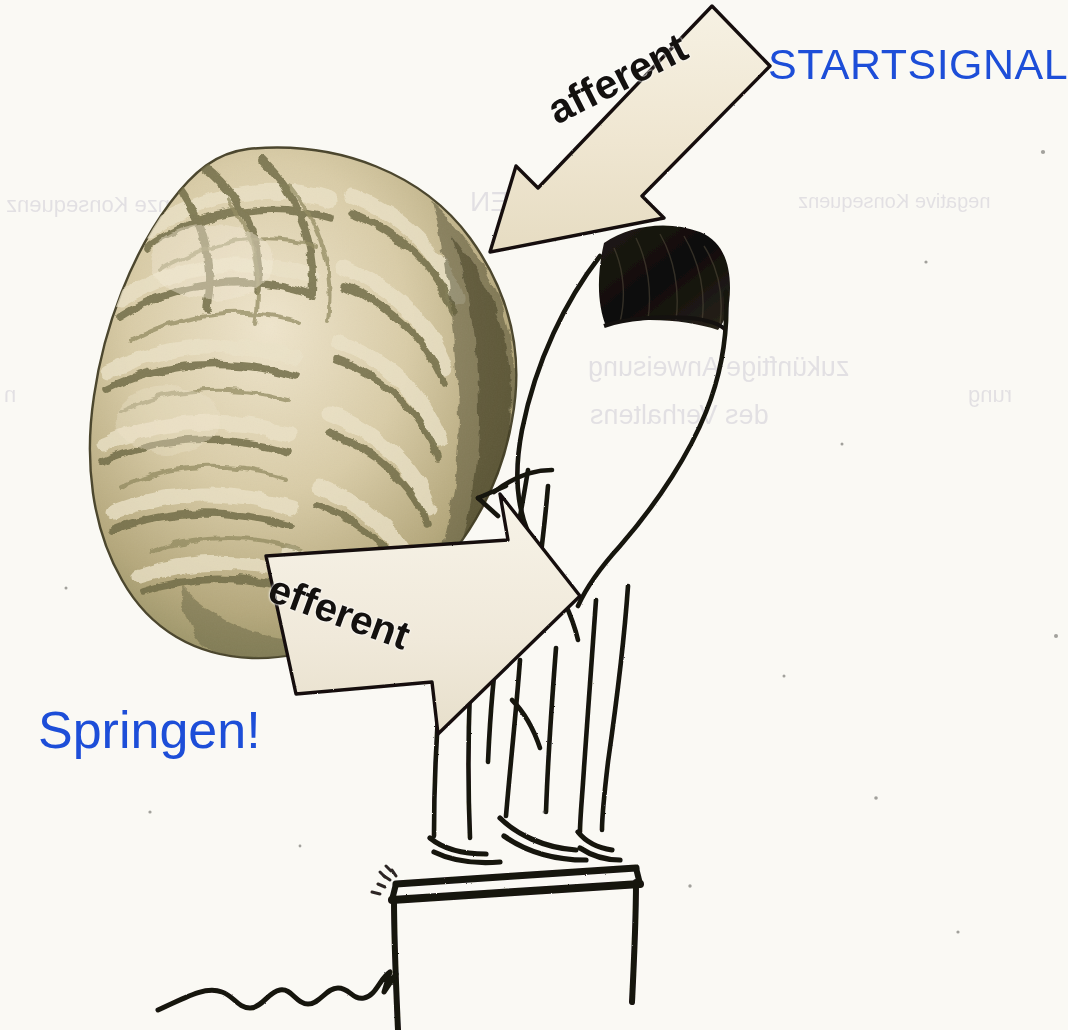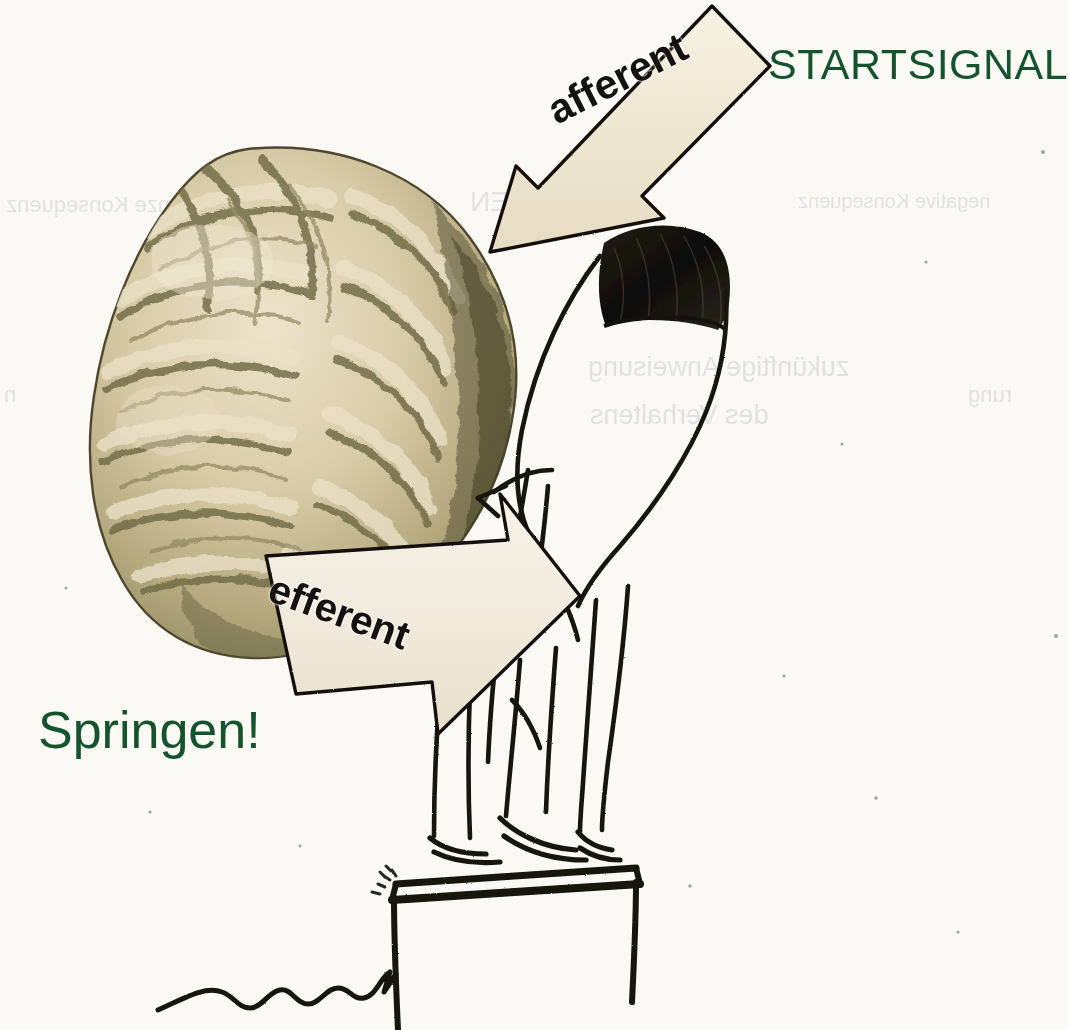--- a/index.html
+++ b/index.html
@@ -23,21 +23,21 @@
     font-family:"Liberation Serif", serif;
     pointer-events:none;
     user-select:none;
   }
   .ghost-sans{font-family:"Liberation Sans", sans-serif;color:#b7b2c4;opacity:.34;}
 
   
   #art{position:absolute;left:0;top:0;width:1068px;height:1030px;}
 
   
-  .lbl{position:absolute;color:#14532d;white-space:nowrap;}
+  .lbl{position:absolute;color:#1d4ed8;white-space:nowrap;}
   #startsignal{
     left:768px;top:40px;
     font-size:43px;letter-spacing:.5px;font-weight:400;
   }
   #springen{
     left:38px;top:700px;
     font-size:52px;font-weight:400;letter-spacing:0px;text-align:center;
   }
   .arrowtext{
     position:absolute;

